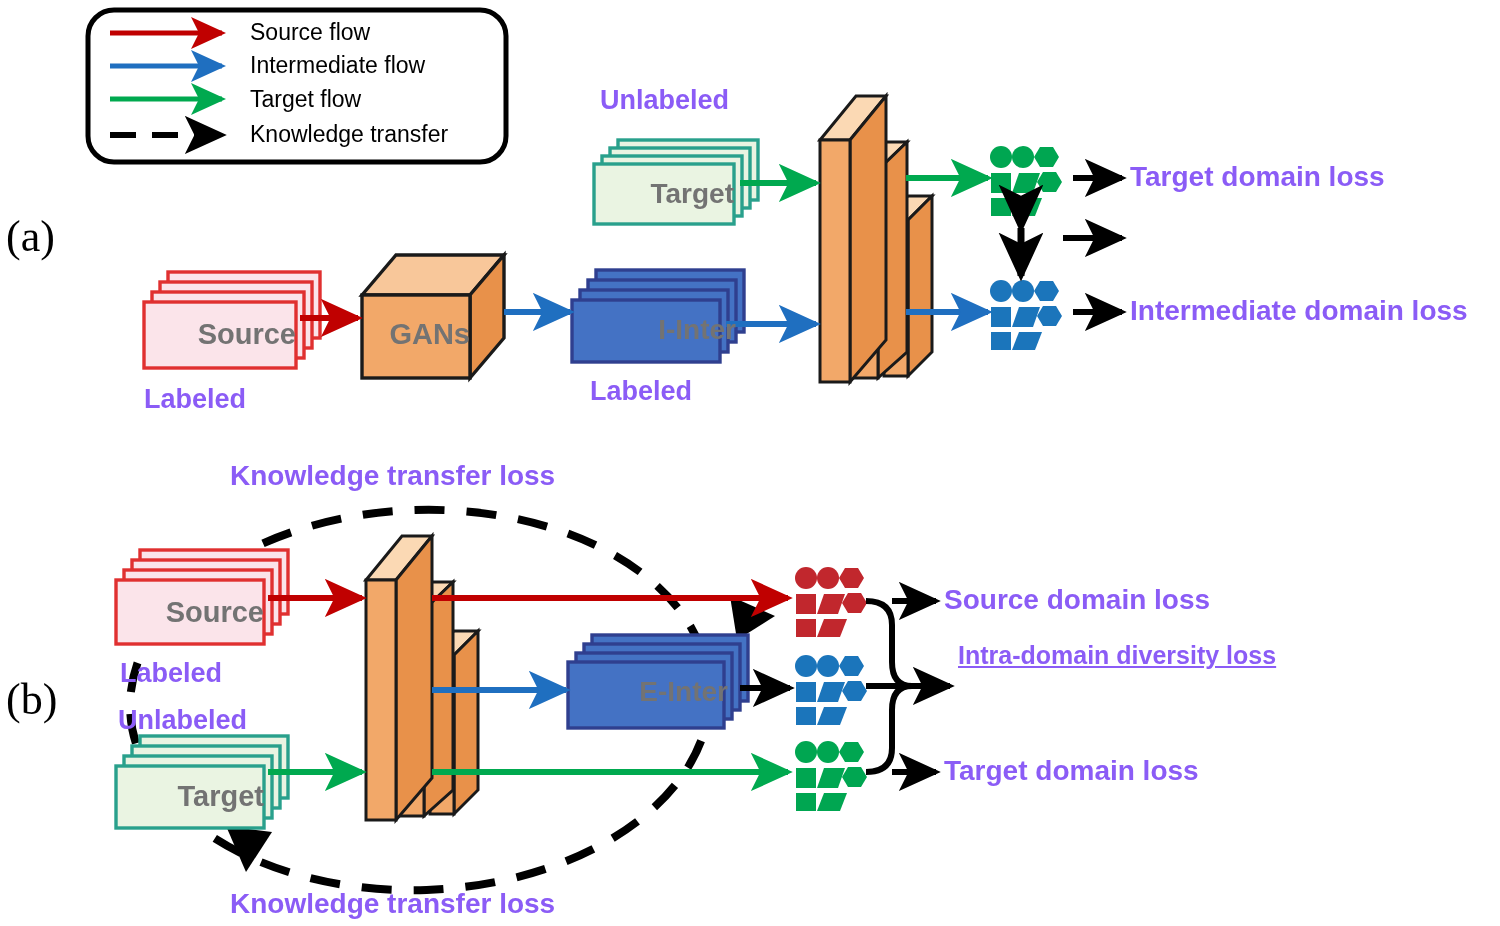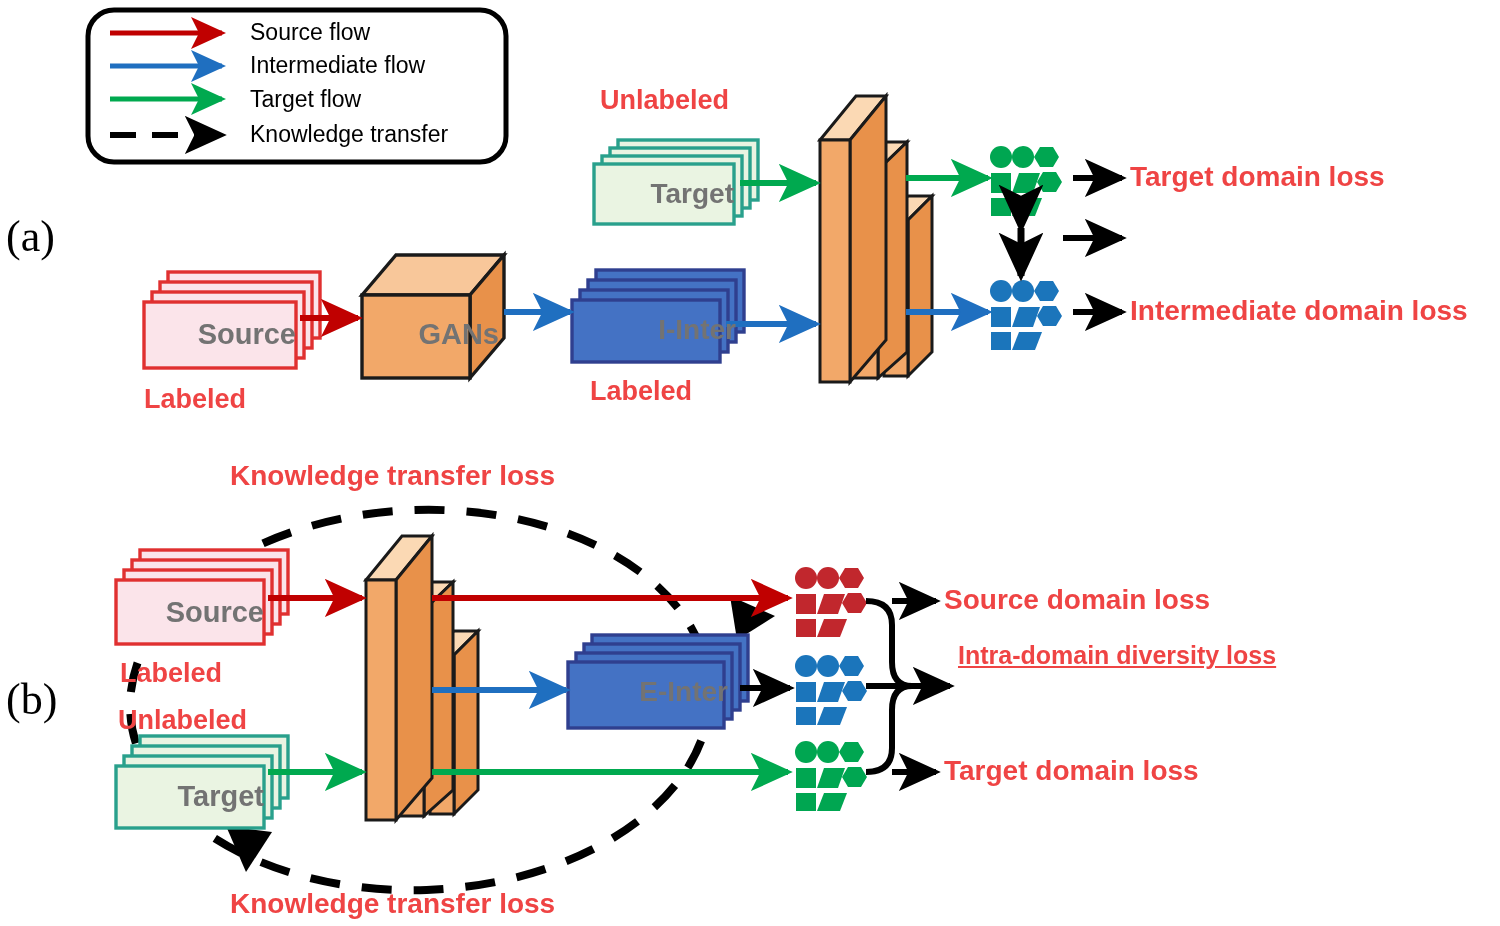--- a/index.html
+++ b/index.html
@@ -1,20 +1,20 @@
 <!DOCTYPE html>
 <html><head>
 <meta charset="utf-8">
 <style>
   html,body{margin:0;padding:0;background:#ffffff;}
   body{width:1500px;height:926px;position:relative;overflow:hidden;
        font-family:"Liberation Sans",sans-serif;}
   #stage{position:absolute;left:0;top:0;width:1500px;height:926px;}
   svg#canvas{position:absolute;left:0;top:0;width:1500px;height:926px;}
-  .lbl{position:absolute;font-family:"Liberation Sans",sans-serif;font-weight:bold;color:#ef4444;
+  .lbl{position:absolute;font-family:"Liberation Sans",sans-serif;font-weight:bold;color:#8b5cf6;
        white-space:nowrap;line-height:1;}
   .panel-mark{position:absolute;font-family:"Liberation Serif",serif;font-weight:normal;
               color:#000;font-size:44px;line-height:1;}
   .legend-txt{position:absolute;font-weight:normal;font-size:23px;color:#000;white-space:nowrap;line-height:1;}
   .boxtext{position:absolute;font-weight:bold;color:#737373;white-space:nowrap;
            text-align:right;line-height:1;}
 </style>
 </head>
 <body>
 
@@ -230,21 +230,21 @@
 
 <div class="panel-mark" style="left:6px;top:215px;">(a)</div>
 <div class="panel-mark" style="left:6px;top:678px;">(b)</div>
 
 <div class="lbl" style="left:600px;top:87px;font-size:27px;">Unlabeled</div>
 <div class="boxtext" style="left:594px;top:180px;width:140px;font-size:28px;">Target</div>
 
 <div class="boxtext" style="left:144px;top:320px;width:152px;font-size:29px;">Source</div>
 <div class="lbl" style="left:144px;top:386px;font-size:27px;">Labeled</div>
 
-<div class="boxtext" style="left:362px;top:320px;width:108px;font-size:29px;margin-left:29px;">GANs</div>
+<div class="boxtext" style="left:362px;top:320px;width:108px;font-size:29px;">GANs</div>
 
 <div class="boxtext" style="left:572px;top:316px;width:164px;font-size:28px;">I-Inter</div>
 <div class="lbl" style="left:590px;top:378px;font-size:27px;">Labeled</div>
 
 <div class="lbl" style="left:1130px;top:163px;font-size:28px;">Target domain loss</div>
 <div class="lbl" style="left:1130px;top:297px;font-size:28px;">Intermediate domain loss</div>
 
 <div class="lbl" style="left:230px;top:462px;font-size:28px;">Knowledge transfer loss</div>
 <div class="lbl" style="left:230px;top:890px;font-size:28px;">Knowledge transfer loss</div>
 

